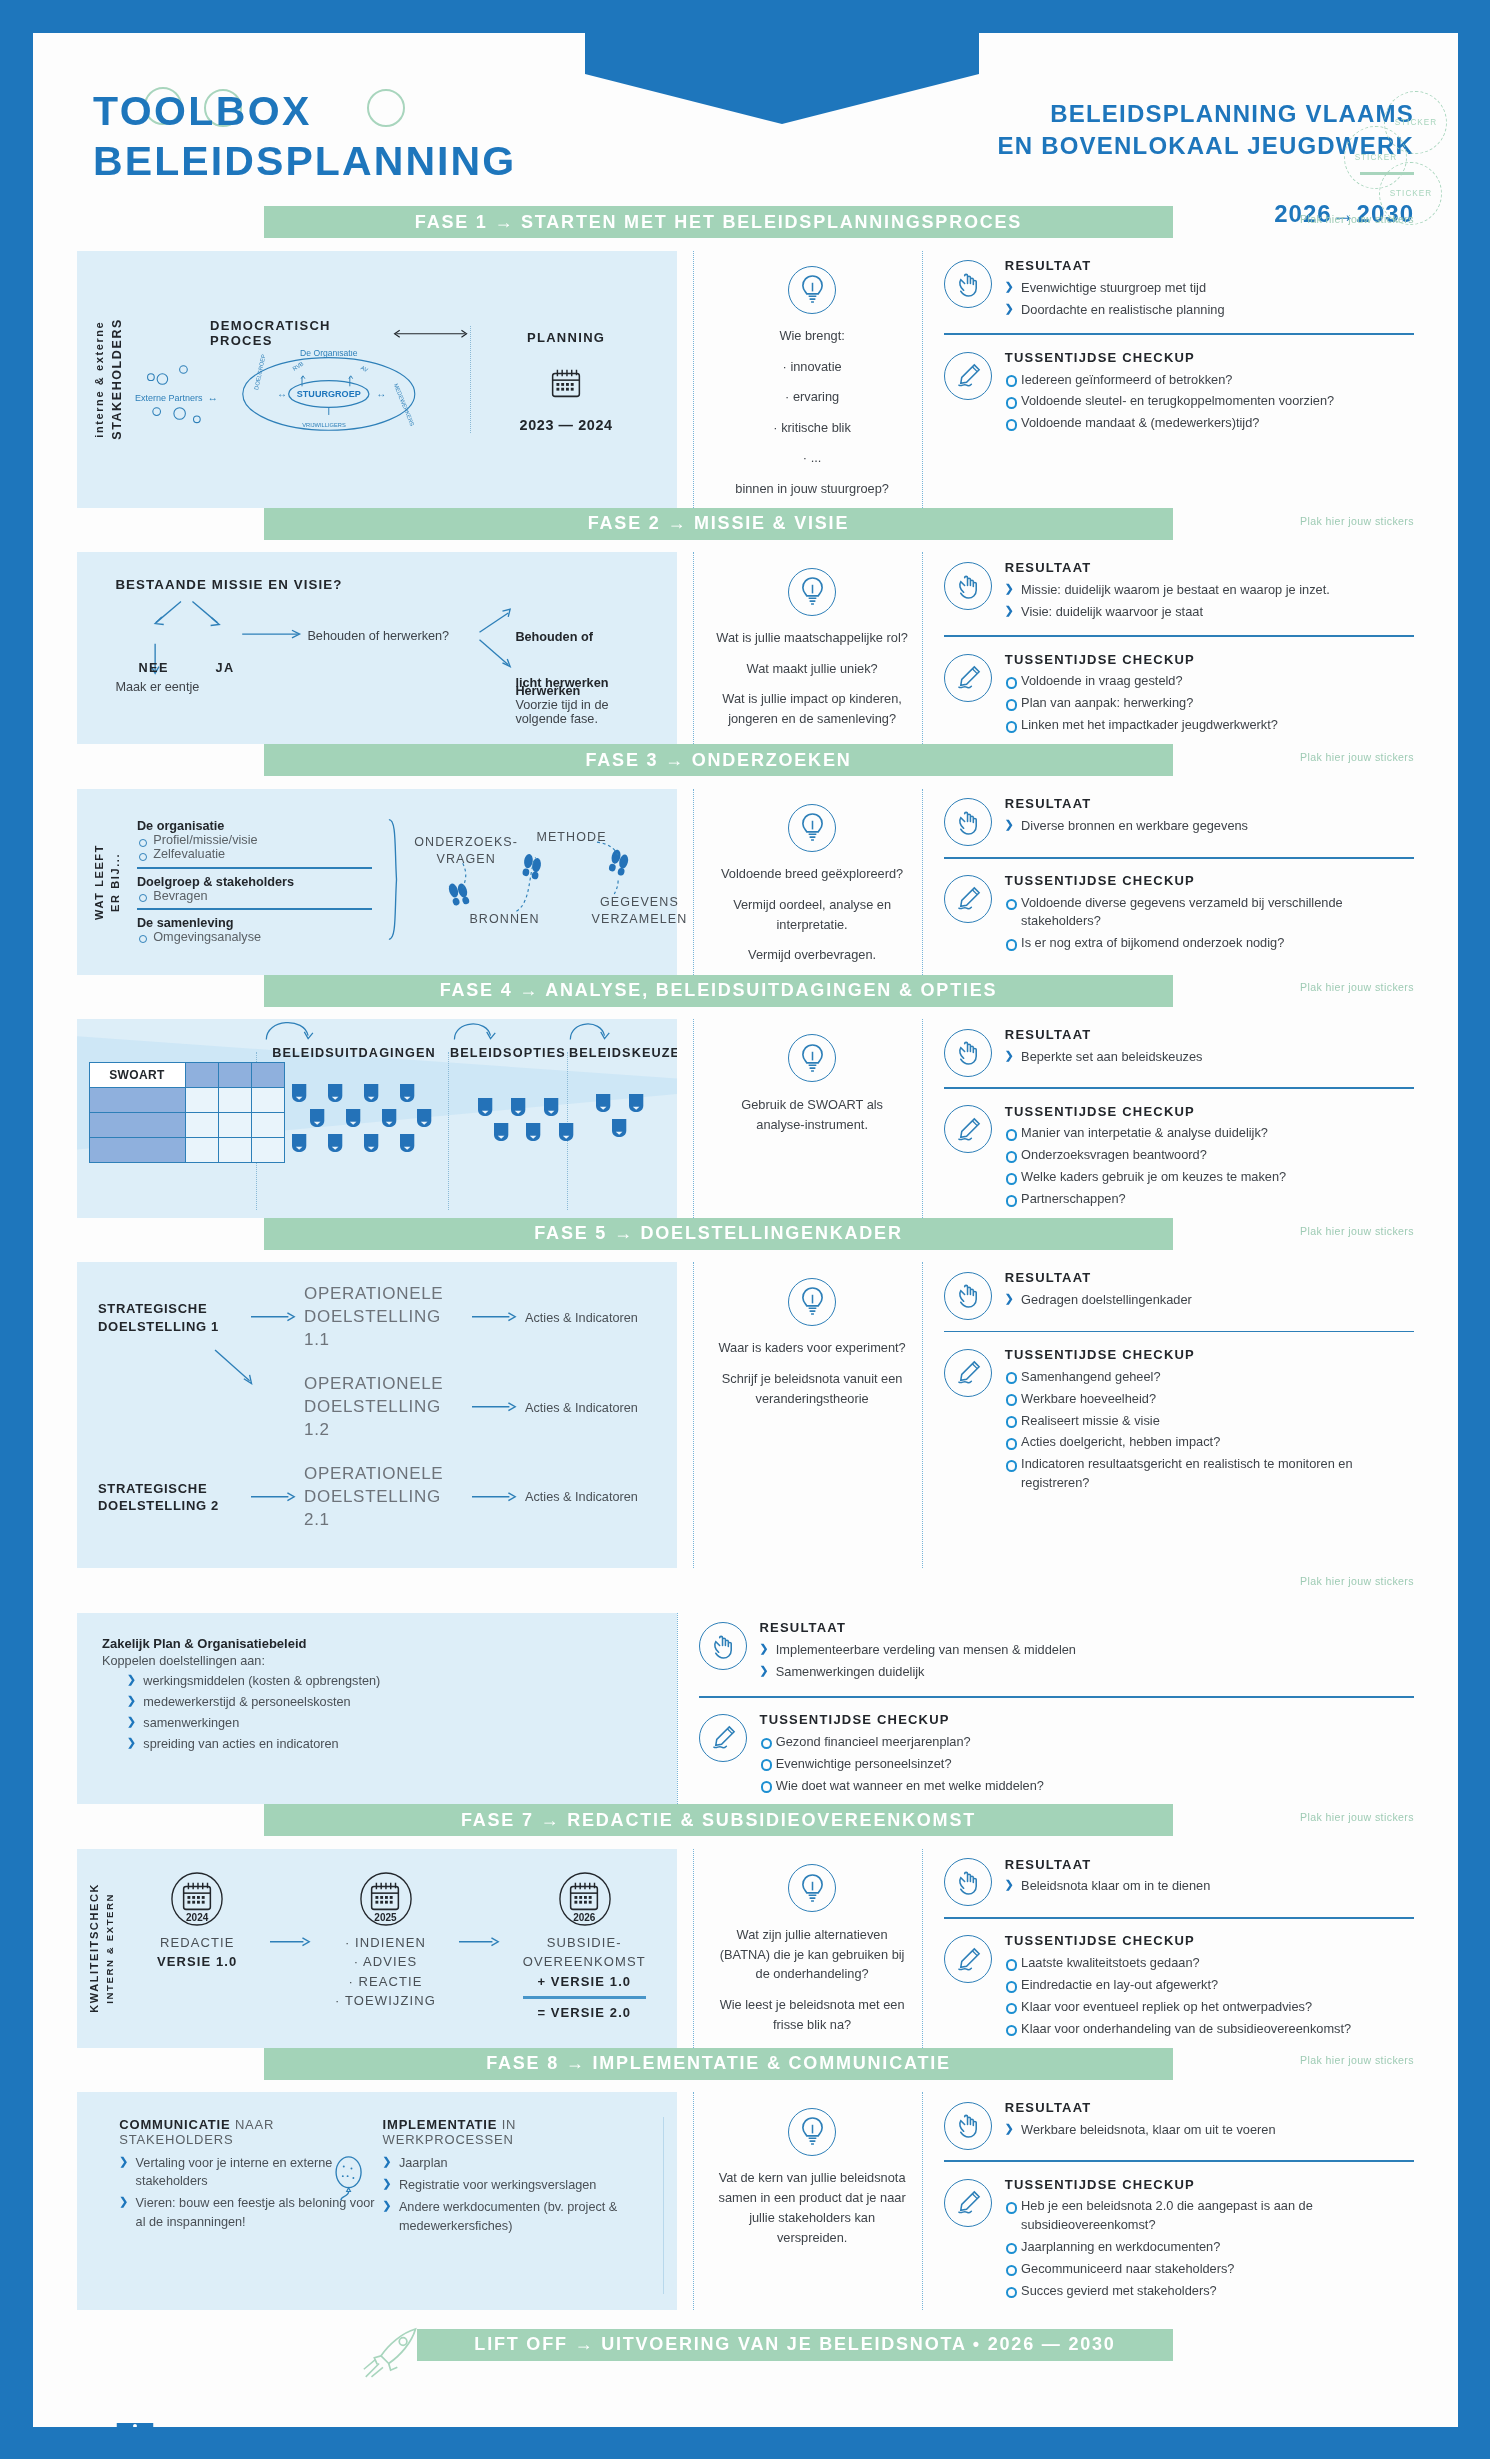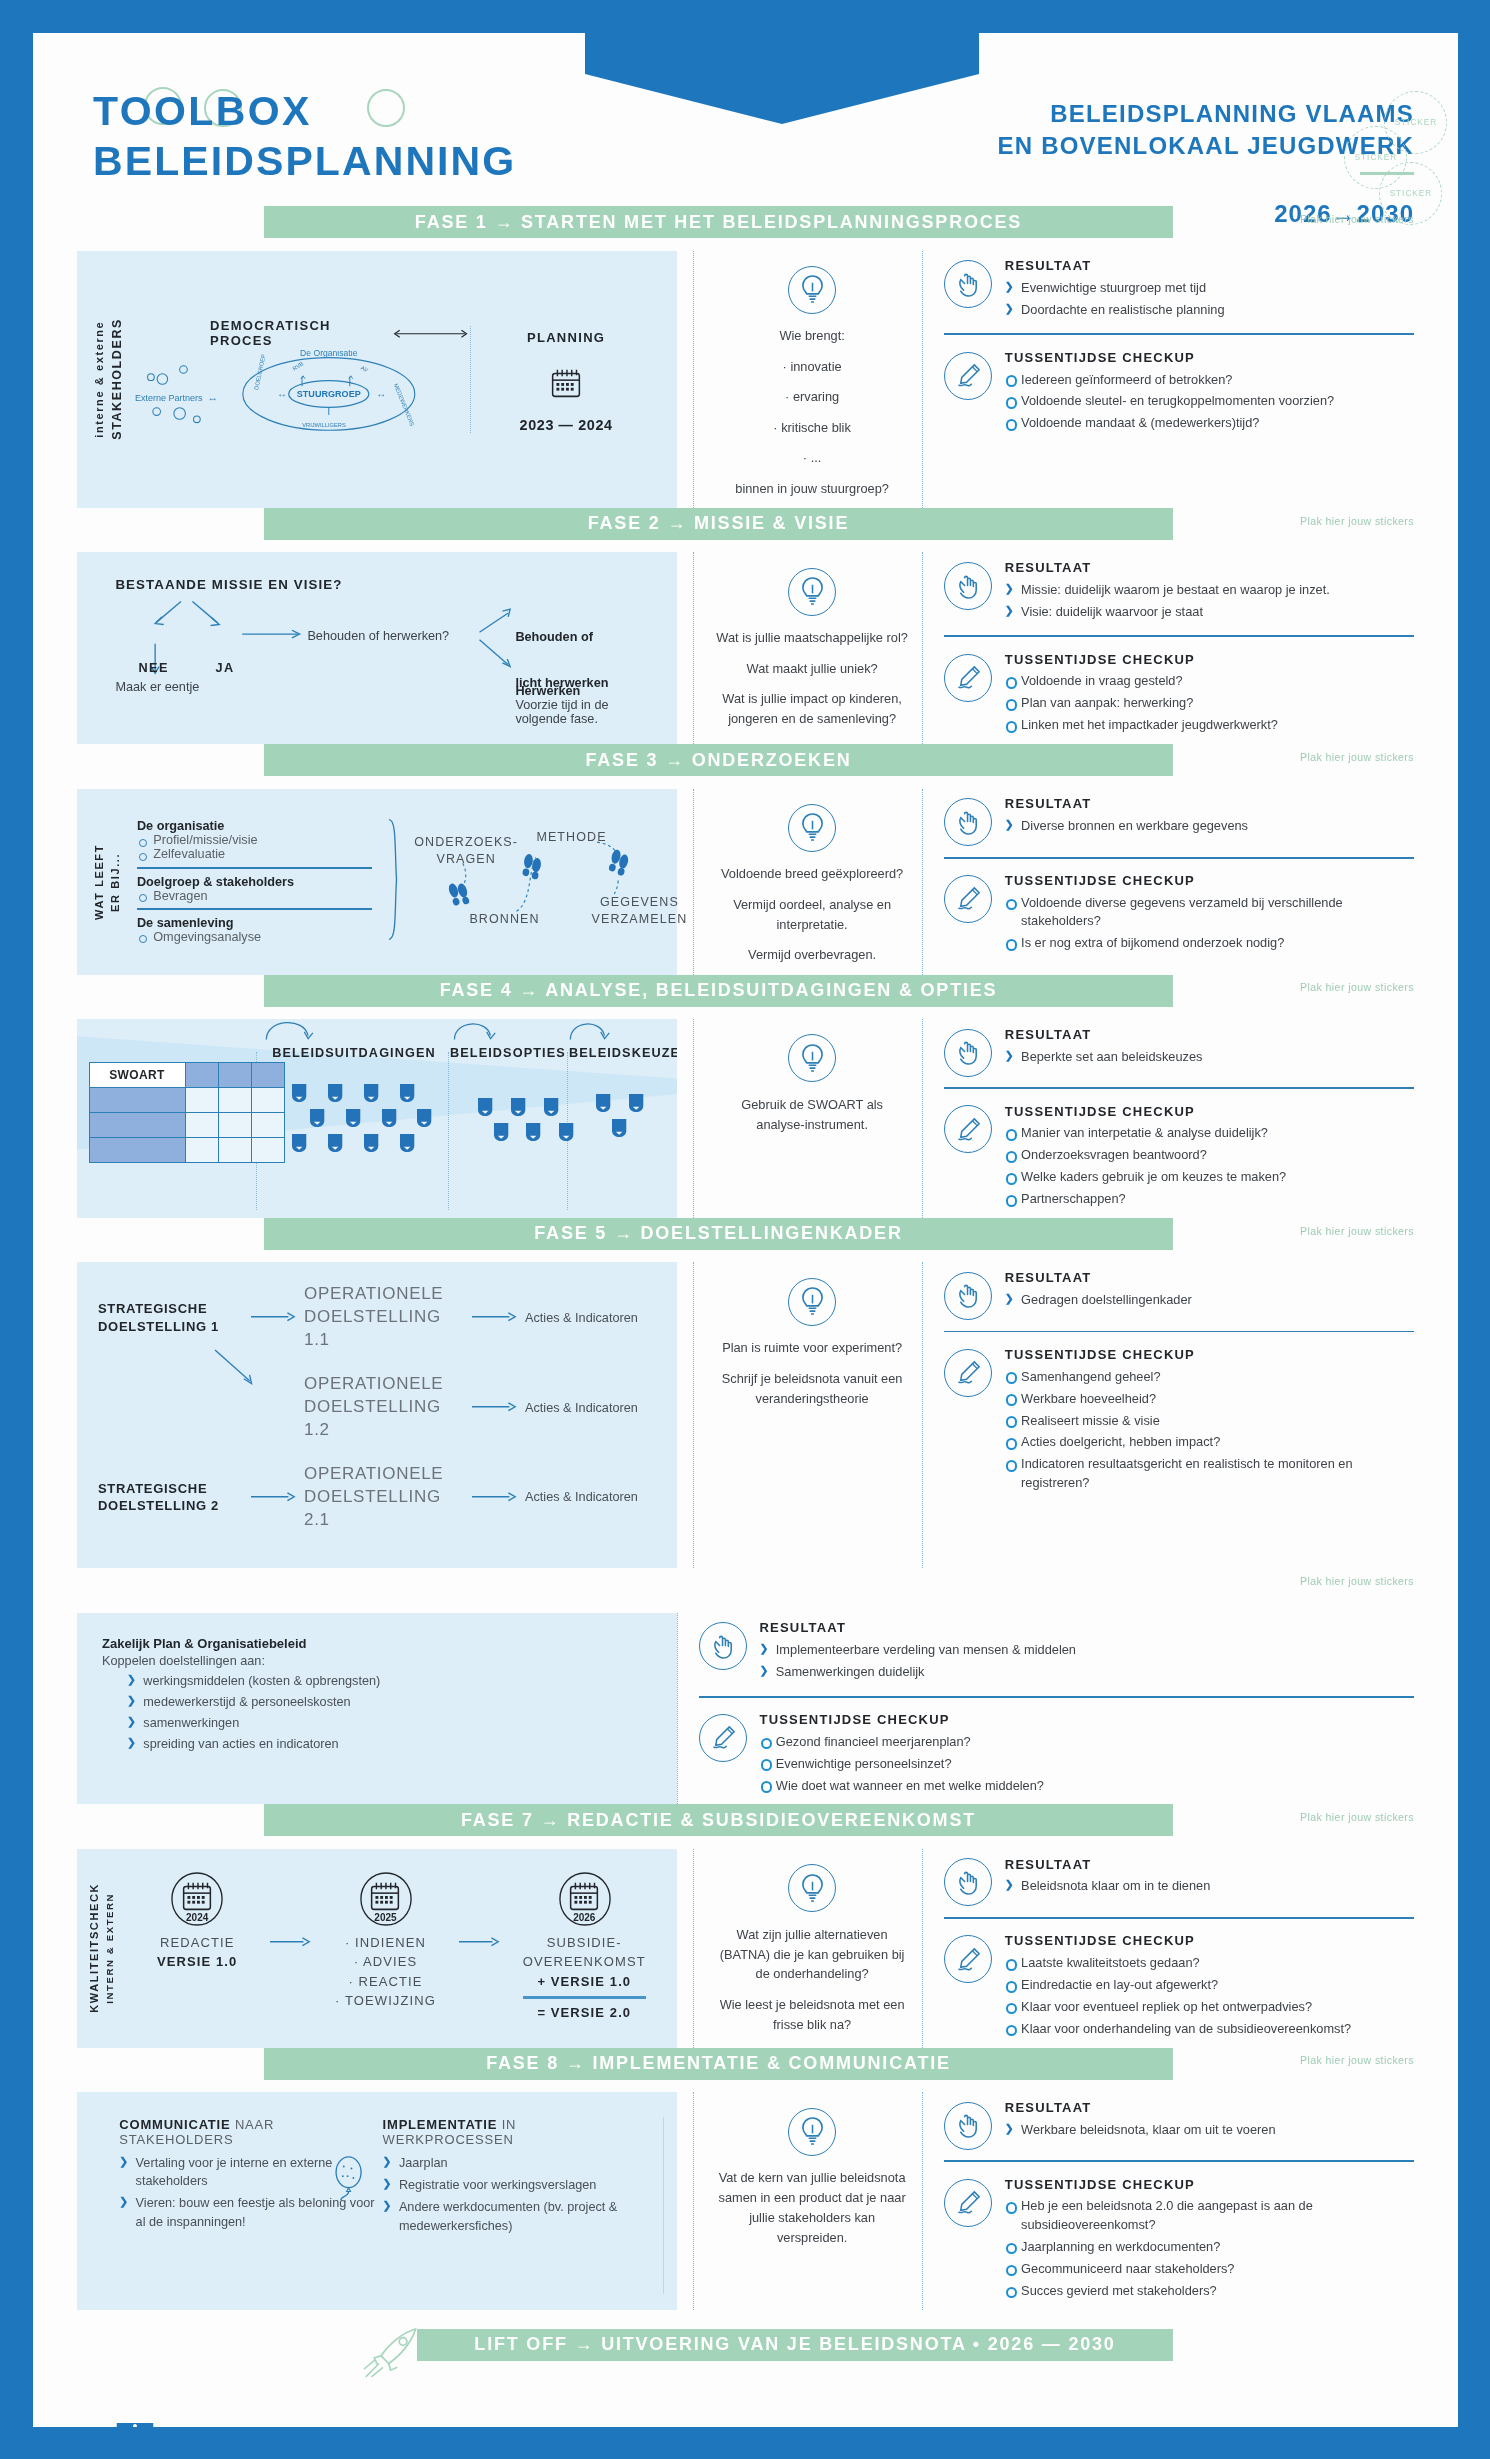--- a/index.html
+++ b/index.html
@@ -916,21 +916,21 @@
     <div class="bulb-wrap">
               <div class="circ">
                 <svg width="25" height="31" viewBox="0 0 26 32">
                   <path d="M13 2 C7 2 3 6.5 3 12 c0 4 2.5 6 4 8.5 h12 C20.5 18 23 16 23 12 C23 6.5 19 2 13 2 Z" fill="none" stroke="#2d7fb8" stroke-width="1.7"></path>
                   <path d="M9 23 h8 M10 26 h6 M11.5 29 h3" stroke="#2d7fb8" stroke-width="1.7" fill="none"></path>
                   <path d="M13 9 v9" stroke="#2d7fb8" stroke-width="1.6"></path>
                 </svg>
               </div>
             </div>
     <div class="mid-text">
-      <p>Plan is ruimte voor experiment?</p>
+      <p>Waar is kaders voor experiment?</p>
               <p>Schrijf je beleidsnota vanuit een veranderingstheorie</p>
     </div>
   </div>
       <div class="col-right">
     <div class="rblock">
       <div class="icn">
                 <div class="circ">
                   <svg width="27" height="27" viewBox="0 0 28 28">
                     <path d="M9 20 C5 17 4 12 6 9 l4 4 M10 5 c0-2 3-2 3 0 v8 M13 7 c0-2 3-2 3 0 v6 M16 9 c0-2 3-2 3 0 v5 M19 11 c0-1.6 3-1.6 3 0 v7 c0 5-4 8-8 8 -4 0-6-2-8-5" fill="none" stroke="#2d7fb8" stroke-width="1.6" stroke-linecap="round"></path>
                   </svg>

